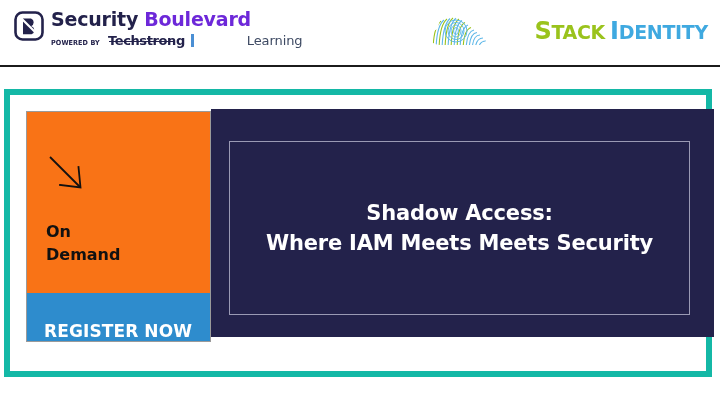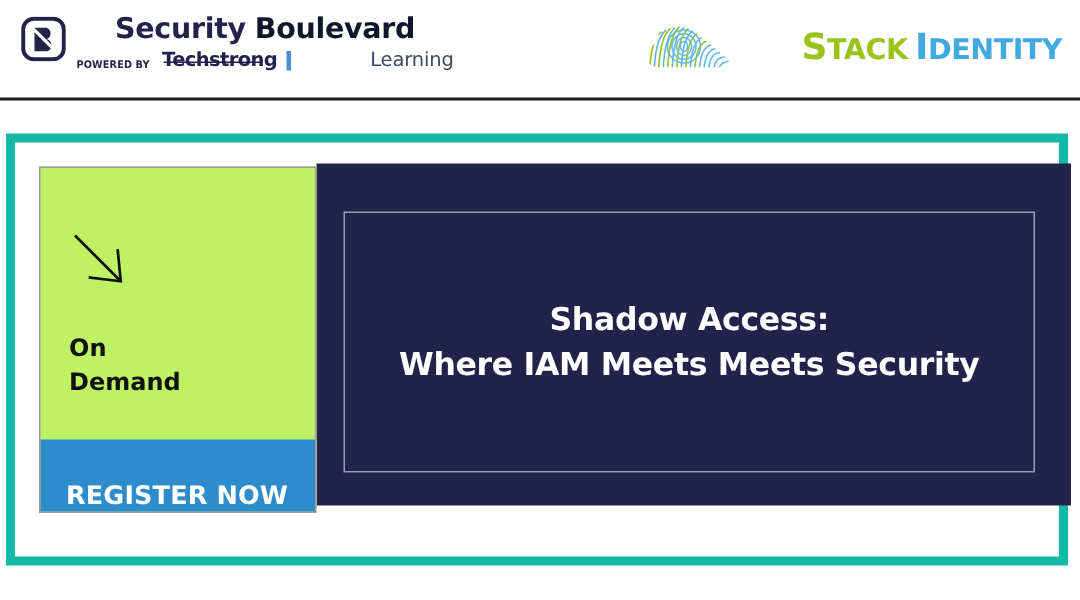--- a/index.html
+++ b/index.html
@@ -46,32 +46,31 @@
   .sb-text-col {
     margin-left: 7px;
     display: flex;
     flex-direction: column;
     line-height: 1;
   }
   .sb-title-row {
     display: flex;
     align-items: baseline;
     white-space: nowrap;
-    justify-content: center;
   }
   .sb-security {
     font-size: 19px;
     font-weight: bold;
     color: #23224b;
     letter-spacing: -0.2px;
   }
   .sb-boulevard {
     font-size: 19px;
     font-weight: bold;
-    color: #0f172a;
+    color: #6d28d9;
     margin-left: 6px;
     letter-spacing: -0.2px;
   }
   .sb-sub-row {
     display: flex;
     align-items: flex-end;
     white-space: nowrap;
     margin-top: 5px;
   }
   .sb-powered {
@@ -175,21 +174,21 @@
     text-align: center;
     white-space: nowrap;
   }
 
   
   .promo-card {
     position: absolute;
     left: 16px; top: 16px;
     width: 185px;
     height: 231px;
-    background: #bef264;
+    background: #f97316;
     border: 1px solid #9a9a9a;
     box-sizing: border-box;
     display: flex;
     flex-direction: column;
   }
   .promo-body {
     flex: 1 1 auto;
     position: relative;
   }
   .arrow-icon {

